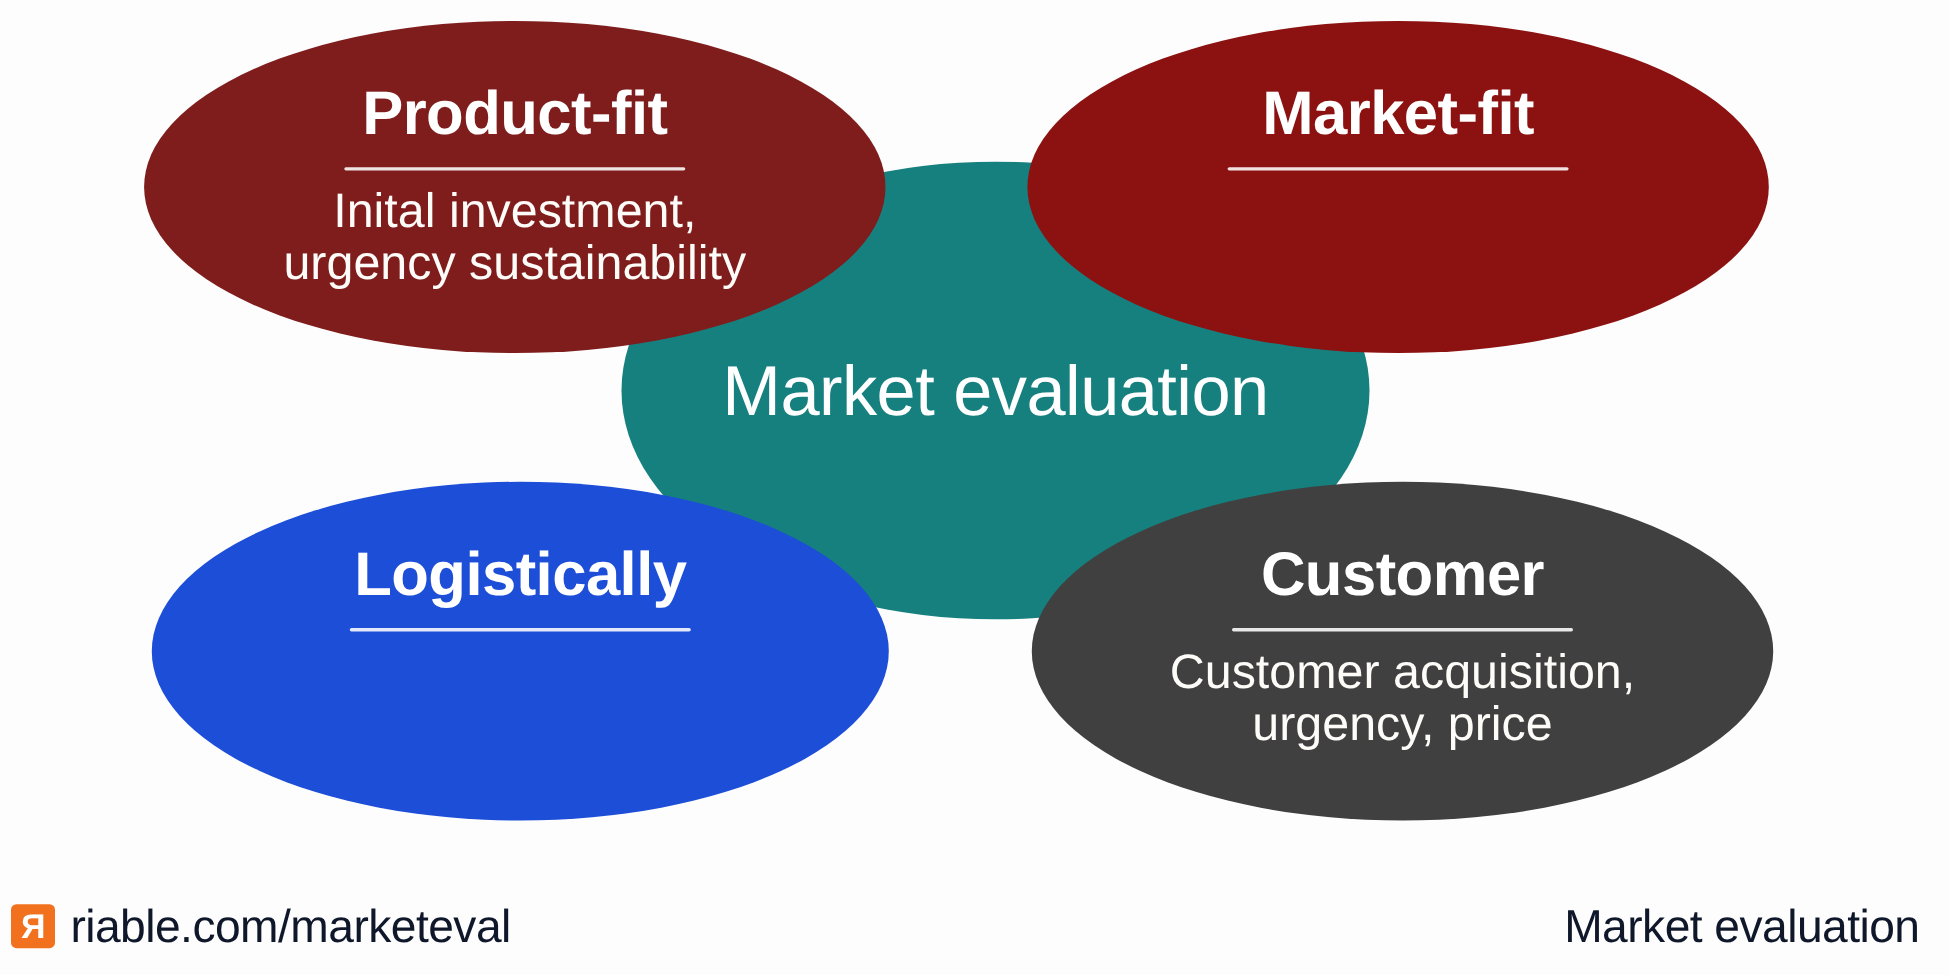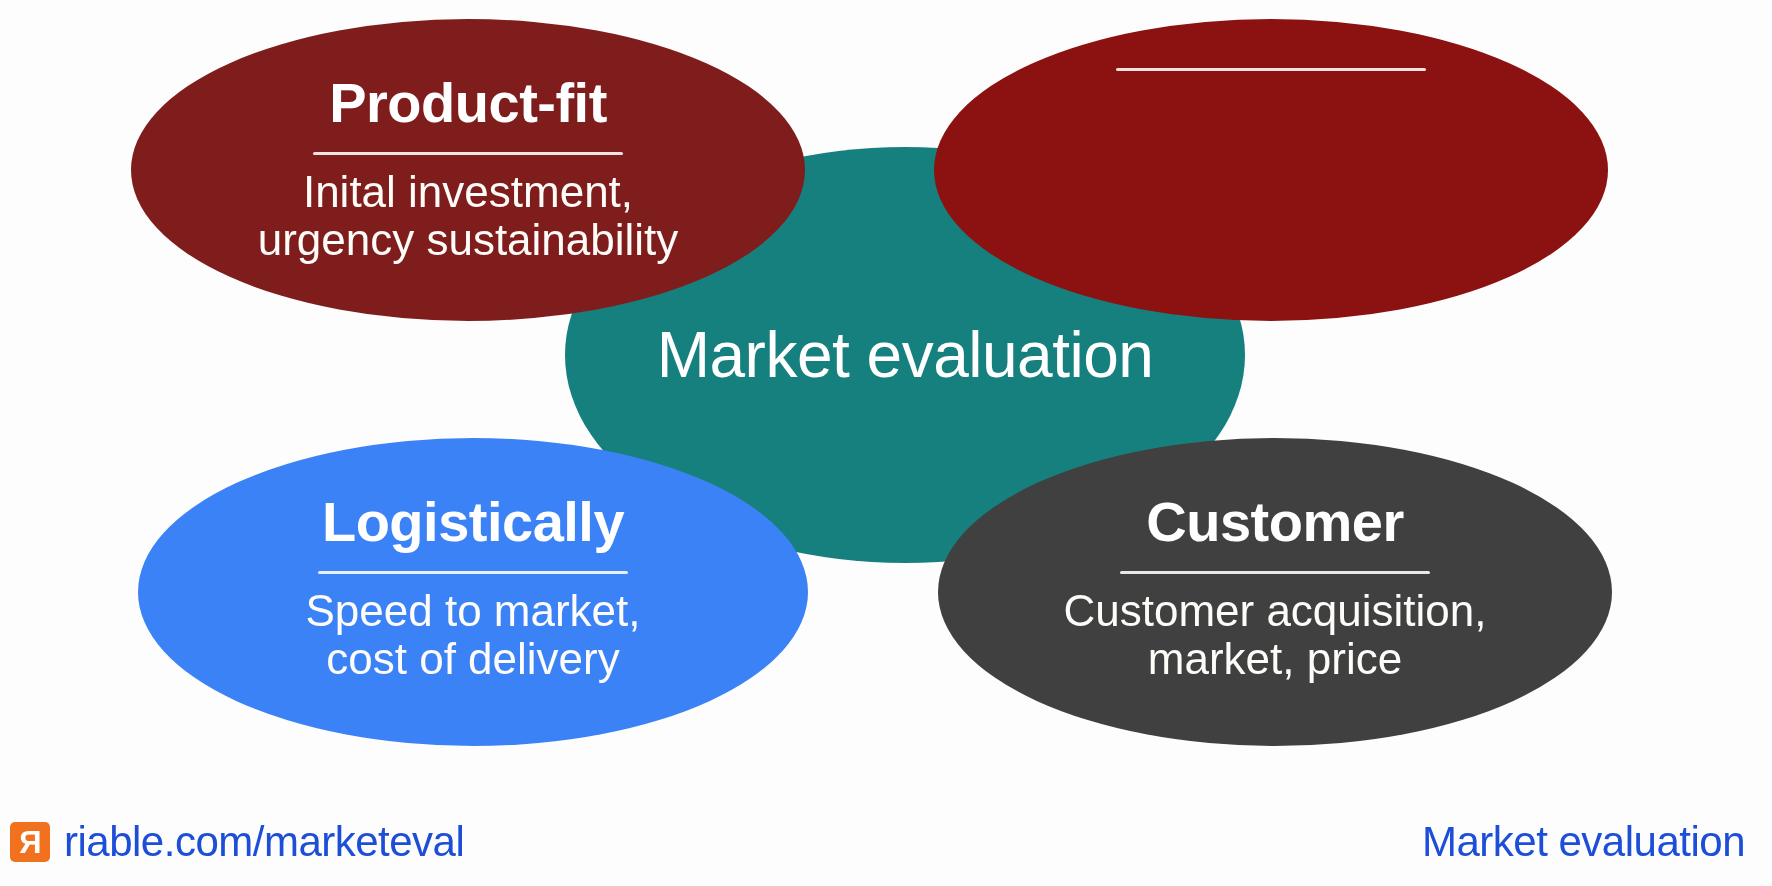--- a/index.html
+++ b/index.html
@@ -56,21 +56,21 @@
   .logo-badge {
     width:40px; height:40px; border-radius:5px;
     display:flex; align-items:center; justify-content:center;
     flex:0 0 auto;
   }
   .logo-glyph {
     color:#ffffff; font-size:31px; font-weight:bold;
     transform:scaleX(-1); line-height:1;
   }
   .footer-url, .footer-title {
-    font-size:42px; color:#1d4ed8; letter-spacing:-0.5px; white-space:nowrap;
+    font-size:42px; color:#0f172a; letter-spacing:-0.5px; white-space:nowrap;
   }
   .footer-title { margin-left:auto; }
 </style>
 </head>
 <body>
 
 <div class="stage">
 
   <div class="ellipse ellipse-center" style="background-color: rgb(22, 128, 127);">
     <div class="center-title">Market evaluation</div>
@@ -80,39 +80,38 @@
     <div class="bubble-inner">
       <div class="bubble-title">Product-fit</div>
       <div class="bubble-divider"></div>
       <div class="bubble-sub">Inital investment,
 urgency sustainability</div>
     </div>
   </div>
 
   <div class="ellipse bubble bubble-tr" style="background-color: rgb(140, 17, 17);">
     <div class="bubble-inner">
+      <div class="bubble-title">Market-fit</div>
       <div class="bubble-divider"></div>
     </div>
   </div>
 
-  <div class="ellipse bubble bubble-bl" style="background-color: #3b82f6;">
+  <div class="ellipse bubble bubble-bl" style="background-color: #1d4ed8;">
     <div class="bubble-inner">
       <div class="bubble-title">Logistically</div>
       <div class="bubble-divider"></div>
-      <div class="bubble-sub">Speed to market,
-cost of delivery</div>
     </div>
   </div>
 
   <div class="ellipse bubble bubble-br" style="background-color: #404040;">
     <div class="bubble-inner">
       <div class="bubble-title">Customer</div>
       <div class="bubble-divider"></div>
       <div class="bubble-sub">Customer acquisition,
-market, price</div>
+urgency, price</div>
     </div>
   </div>
 
   <div class="footer">
     <div class="footer-left">
       <div class="logo-badge" style="background-color: rgb(242, 113, 31);">
         <span class="logo-glyph">R</span>
       </div>
       <span class="footer-url">riable.com/marketeval</span>
     </div>

